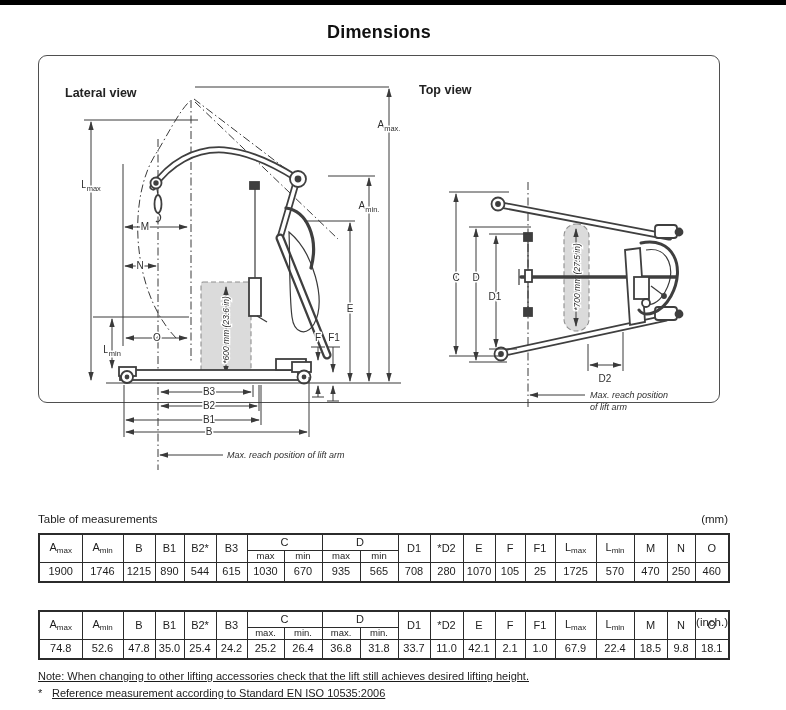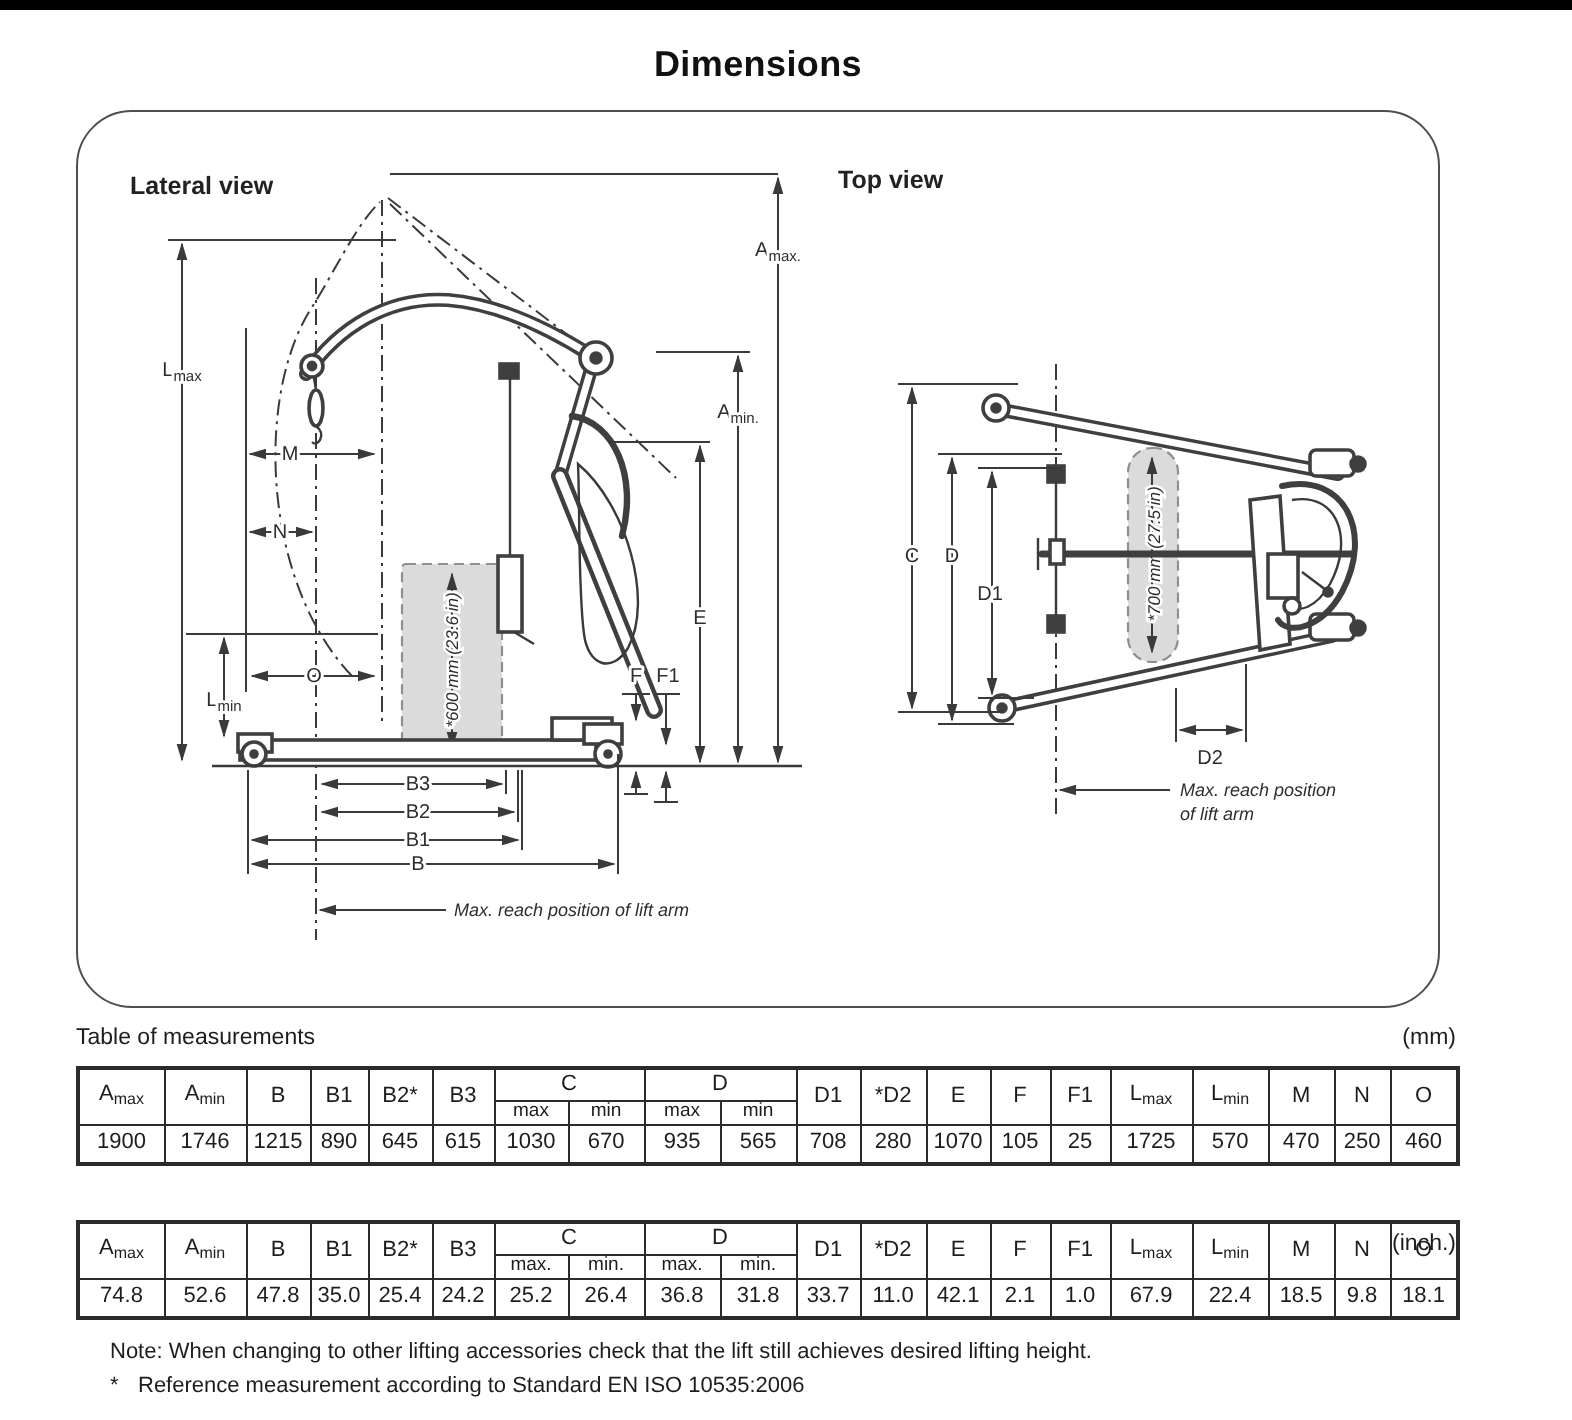--- a/index.html
+++ b/index.html
@@ -1,19 +1,19 @@
 <!DOCTYPE html>
 <html><head>
 <meta charset="utf-8">
 <style>
   html,body{margin:0;padding:0;background:#fff;}
   body{width:786px;height:710px;position:relative;font-family:"Liberation Sans",sans-serif;color:#1d1d1d;overflow:hidden;}
   .topbar{position:absolute;left:0;top:0;width:786px;height:5px;background:#000;}
   .page-title{position:absolute;left:38px;top:22px;width:682px;text-align:center;font-size:18px;font-weight:bold;color:#111;letter-spacing:.2px;}
-  .diagram-box{position:absolute;left:38px;top:55px;width:682px;height:449px;border:1.6px solid #4f4f4f;border-radius:28px;box-sizing:border-box;background:#fff;}
+  .diagram-box{position:absolute;left:38px;top:55px;width:682px;height:348px;border:1.6px solid #4f4f4f;border-radius:9px;box-sizing:border-box;background:#fff;}
   .diagram-box svg{display:block;}
 
   
   .dl{stroke:#3a3a3a;stroke-width:1;fill:none;}
   .dl2{stroke:#3a3a3a;stroke-width:1.2;fill:none;}
   .dd{stroke:#3a3a3a;stroke-width:1;fill:none;stroke-dasharray:8 3 1.5 3;}
   .mach{stroke:#3f3f3f;stroke-width:1.8;fill:#fff;}
   .machd{stroke:#3f3f3f;stroke-width:1.8;fill:#3f3f3f;}
   .tube{stroke:#3f3f3f;fill:none;stroke-linecap:round;}
   .tubein{stroke:#fff;fill:none;stroke-linecap:round;}
@@ -26,21 +26,21 @@
   
   .tbl-head{position:absolute;left:38px;width:690px;display:flex;justify-content:space-between;font-weight:normal;font-size:11.5px;}
   .meas{position:absolute;left:38px;width:690px;border-collapse:collapse;table-layout:fixed;font-size:11px;}
   .meas th,.meas td{border:1.4px solid #2b2b2b;text-align:center;vertical-align:middle;padding:0;font-weight:normal;line-height:1;}
   .meas{border:2px solid #2b2b2b;}
   .meas tr.h1{height:16px;}
   .meas tr.h2{height:12px;}
   .meas tr.vals{height:20px;}
   .meas tr.h2 td{font-size:9.5px;}
   .meas sub{font-size:8px;vertical-align:-2px;}
-  .note-line{position:absolute;left:55px;width:700px;font-size:11px;color:#1d1d1d;}
+  .note-line{position:absolute;left:38px;width:700px;font-size:11px;color:#1d1d1d;text-decoration:underline;}
   .ref-mark{display:inline-block;width:14px;}
 </style>
 </head>
 <body>
 
 <div class="topbar"></div>
 <div class="page-title">Dimensions</div>
 
 <div class="diagram-box">
 <svg width="679" height="446" viewBox="0 0 679 446">
@@ -268,21 +268,21 @@
     <td>max</td>
     <td>min</td>
     <td>max</td>
     <td>min</td>
   </tr>
   <tr class="vals">
     <td>1900</td>
     <td>1746</td>
     <td>1215</td>
     <td>890</td>
-    <td>645</td>
+    <td>544</td>
     <td>615</td>
     <td>1030</td>
     <td>670</td>
     <td>935</td>
     <td>565</td>
     <td>708</td>
     <td>280</td>
     <td>1070</td>
     <td>105</td>
     <td>25</td>

